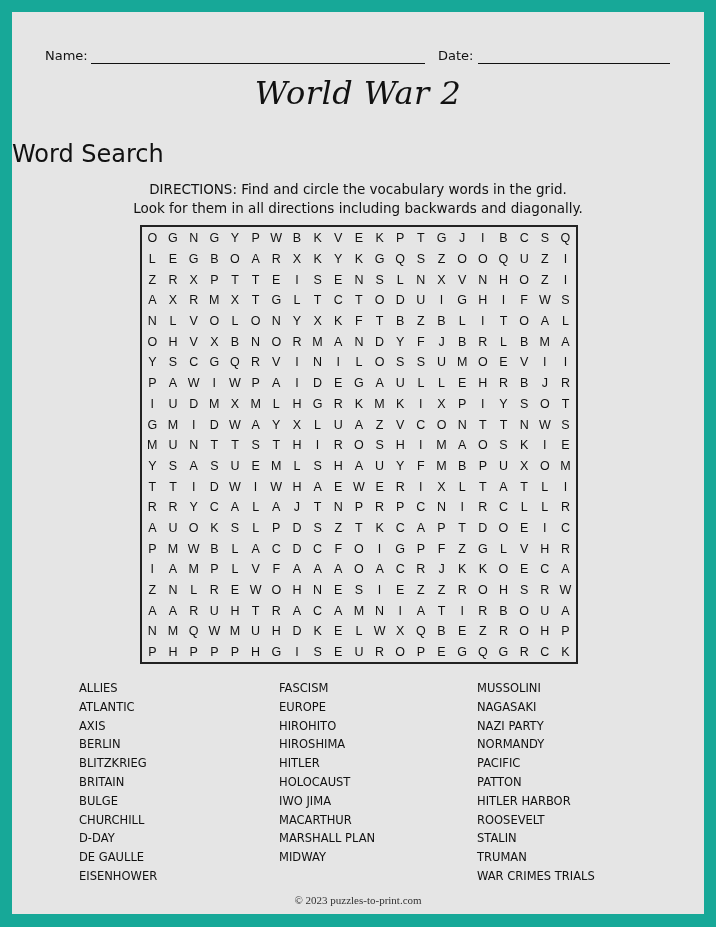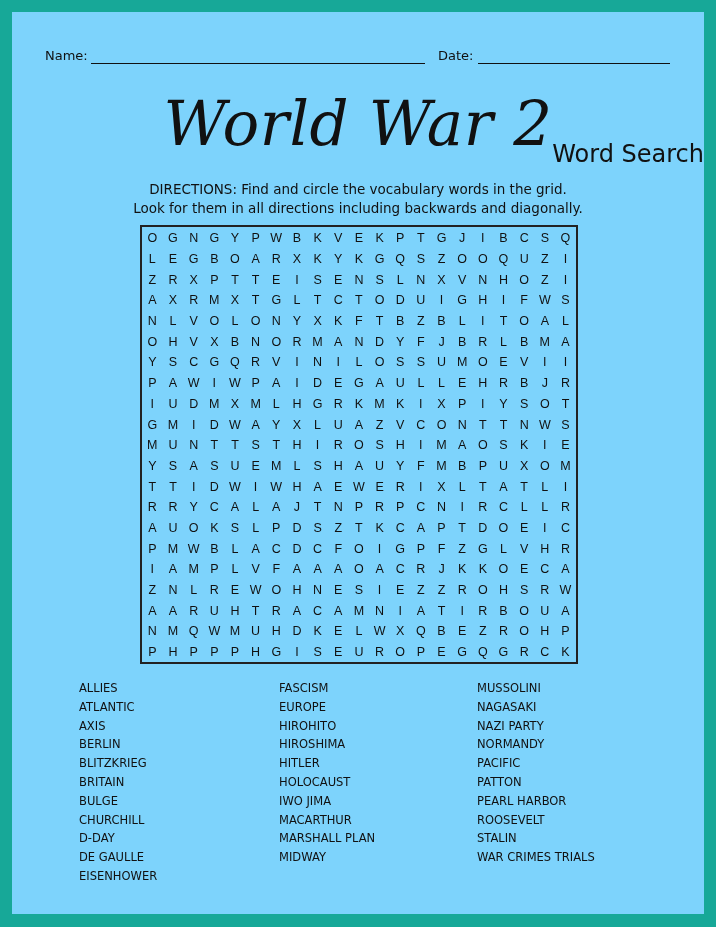--- a/index.html
+++ b/index.html
@@ -7,45 +7,44 @@
     width: 716px; height: 927px;
     background: #17a898;
     position: relative;
     overflow: hidden;
     font-family: "DejaVu Sans", sans-serif;
   }
   .page {
     position: absolute;
     left: 12px; top: 12px;
     width: 692px; height: 902px;
-    background: #7dd3fc;
+    background: #e5e5e5;
   }
   .header-row {
     position: absolute; top: 36px; left: 33px; width: 640px;
     height: 20px;
     font-family: "DejaVu Sans", sans-serif;
     font-size: 13px; color: #111;
   }
   .name-label { position: absolute; left: 0; top: 0; }
   .name-line { position: absolute; left: 46px; width: 334px; top: 15px; border-bottom: 1.5px solid #111; }
   .date-label { position: absolute; left: 393px; top: 0; }
   .date-line { position: absolute; left: 433px; width: 192px; top: 15px; border-bottom: 1.5px solid #111; }
 
   .title {
     position: absolute; top: 62px; left: 0; width: 692px;
     text-align: center;
     font-family: "DejaVu Serif", serif;
     font-style: italic;
-    font-size: 61px; color: #111;
+    font-size: 32px; color: #111;
     letter-spacing: 0.5px;
-    margin-top: 14px;
   }
   .subtitle {
     position: absolute; top: 128px; left: 0; width: 692px;
-    text-align: right;
+    text-align: left;
     font-family: "DejaVu Sans", sans-serif;
     font-size: 24px; color: #111;
   }
   .directions {
     position: absolute; top: 168px; left: 0; width: 692px;
     text-align: center;
     font-family: "DejaVu Sans", sans-serif;
     font-size: 13.5px; color: #111; line-height: 19px;
   }
   .grid-box {
@@ -619,20 +618,22 @@
         <div class="word">MARSHALL PLAN</div>
         <div class="word">MIDWAY</div>
       </div>
     <div class="word-col col-3" id="wc2">
         <div class="word">MUSSOLINI</div>
         <div class="word">NAGASAKI</div>
         <div class="word">NAZI PARTY</div>
         <div class="word">NORMANDY</div>
         <div class="word">PACIFIC</div>
         <div class="word">PATTON</div>
-        <div class="word">PEARL HARBOR</div>
+        <div class="word">HITLER HARBOR</div>
         <div class="word">ROOSEVELT</div>
         <div class="word">STALIN</div>
+        <div class="word">TRUMAN</div>
         <div class="word">WAR CRIMES TRIALS</div>
       </div>
   </div>
 
+  <div class="footer">© 2023 puzzles-to-print.com</div>
 </div>
 
 </body></html>

